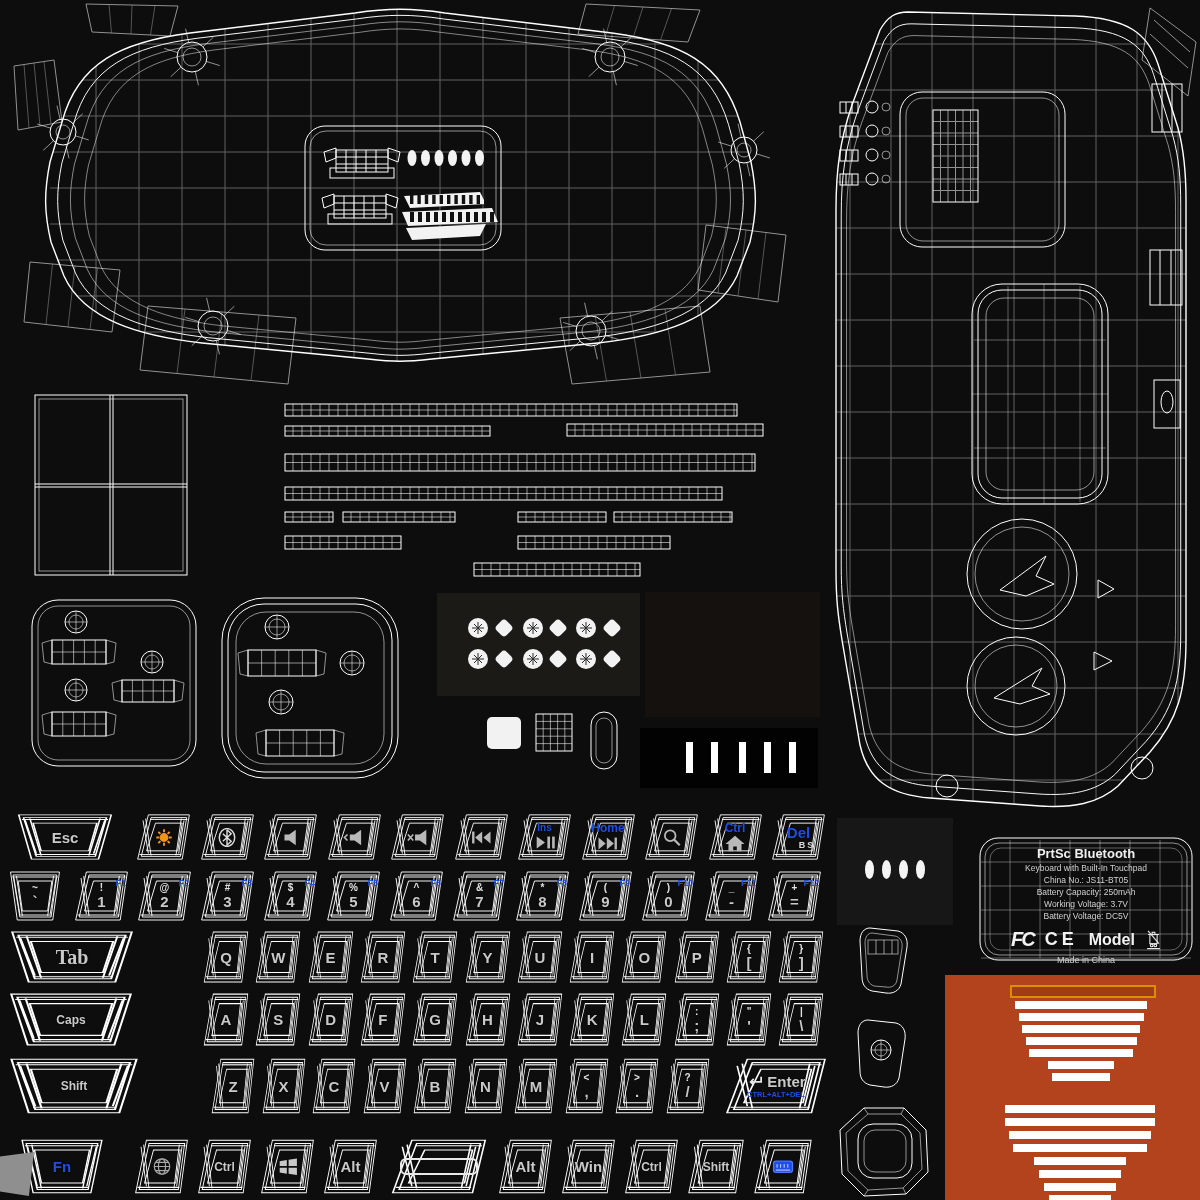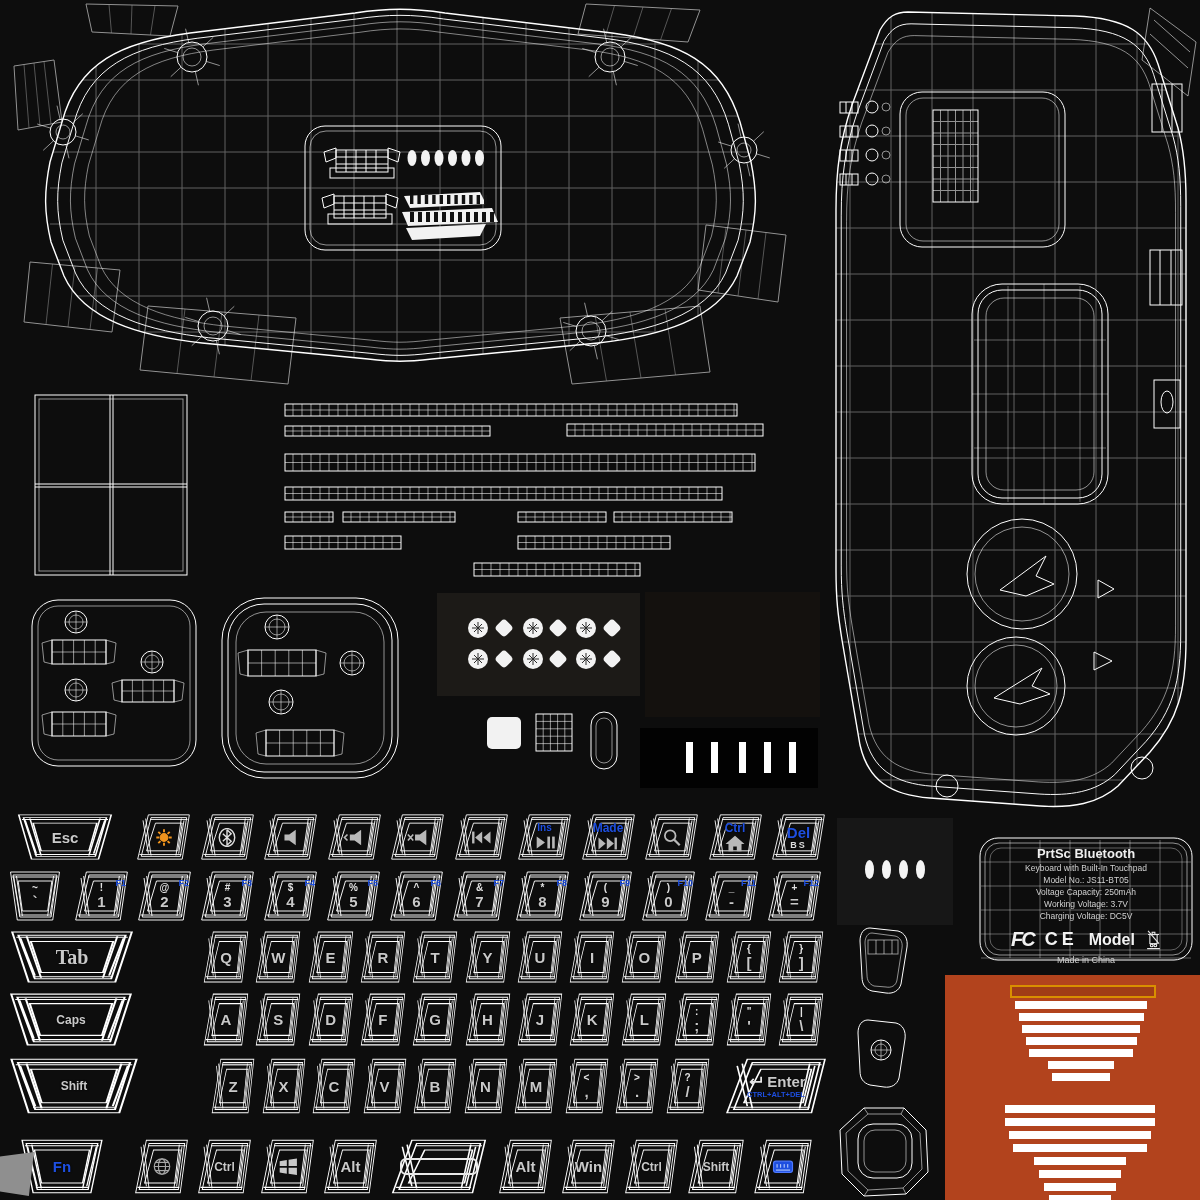--- a/index.html
+++ b/index.html
@@ -13,21 +13,21 @@
   .dimmer{opacity:.35}
   
   .key{position:absolute;}
   .key .capsvg{position:absolute;left:0;top:0;width:100%;height:100%;}
   .kc{position:absolute;left:0;top:0;width:100%;height:100%;display:flex;flex-direction:column;
       align-items:center;justify-content:center;line-height:1;z-index:2;}
   .kmain{color:#c9c9c9;font-size:15px;font-weight:bold;text-shadow:0 0 2px #000;}
   .ksym{color:#e2e2e2;font-size:10px;font-weight:bold;margin-bottom:1px;}
   .kf{position:absolute;right:4px;top:8px;color:#1e4fe0;font-size:9px;font-weight:bold;}
   .kblue{color:#1e4fe0;}
-  .ksub{color:#dcdcdc;font-size:9px;font-weight:bold;margin-top:1px;letter-spacing:2px;}
+  .ksub{color:#dcdcdc;font-size:9px;font-weight:bold;margin-top:1px;letter-spacing:2px;padding-left:17px;}
   .ksub2{color:#1e4fe0;font-size:7.5px;font-weight:bold;margin-top:2px;}
   .kicon{width:24px;height:19px;}
   .kicon.small{width:18px;height:14px;}
   .spacebar{width:72%;height:13px;border:2px solid #e8e8e8;border-radius:6px;}
   .enterline{display:flex;align-items:center;gap:3px;}
   
   .panel{position:absolute;}
   #dots-panel{background:#1c1a17;}
   #feet-panel{background:#171717;}
   #slotbar{background:#020202;}
@@ -1116,24 +1116,24 @@
       <div class="stripe" style="left: 68px; top: 169px; width: 134px; height: 8px;"></div>
       <div class="stripe" style="left: 89px; top: 182px; width: 92px; height: 8px;"></div>
       <div class="stripe" style="left: 94px; top: 195px; width: 82px; height: 8px;"></div>
       <div class="stripe" style="left: 99px; top: 208px; width: 72px; height: 8px;"></div>
       <div class="stripe" style="left: 104px; top: 220px; width: 62px; height: 5px;"></div>
     </div>
 
 <div id="label-text">
   <div class="t1">PrtSc Bluetooth</div>
   <div class="t2">Keyboard with Built-In Touchpad</div>
-  <div class="t2">Model No.: JS11-BT05</div>
-  <div class="t2">Voltage Capacity: 250mAh</div>
+  <div class="t2">China No.: JS11-BT05</div>
+  <div class="t2">Battery Capacity: 250mAh</div>
   <div class="t2">Working Voltage: 3.7V</div>
-  <div class="t2">Charging Voltage: DC5V</div>
+  <div class="t2">Battery Voltage: DC5V</div>
   <div class="certrow">
     <span class="fcc">FC</span>
     <span class="ce">CE</span>
     <span class="rohs">Model</span>
     <svg width="15" height="20" viewBox="0 0 16 22">
           <use href="#i-weee-icon"></use>
         </svg>
   </div>
   <div class="madein">Made in China</div>
 </div>
@@ -1230,21 +1230,21 @@
               <use href="#i-play-pause-icon"></use>
             </svg>
           </span>
         </div>
       </div>
       <div class="key" style="left: 579.5px; top: 813px; width: 57px; height: 48px;">
         <svg class="capsvg" viewBox="0 0 64 52" preserveAspectRatio="none">
           <use href="#cap-lean"></use>
         </svg>
         <div class="kc">
-          <span class="kmain kblue" style="font-size: 12px;">Made</span>
+          <span class="kmain kblue" style="font-size: 12px;">Home</span>
           <span>
             <svg class="kicon" viewBox="0 0 20 16">
               <use href="#i-next-track-icon"></use>
             </svg>
           </span>
         </div>
       </div>
       <div class="key" style="left: 643px; top: 813px; width: 57px; height: 48px;">
         <svg class="capsvg" viewBox="0 0 64 52" preserveAspectRatio="none">
           <use href="#cap-lean"></use>

